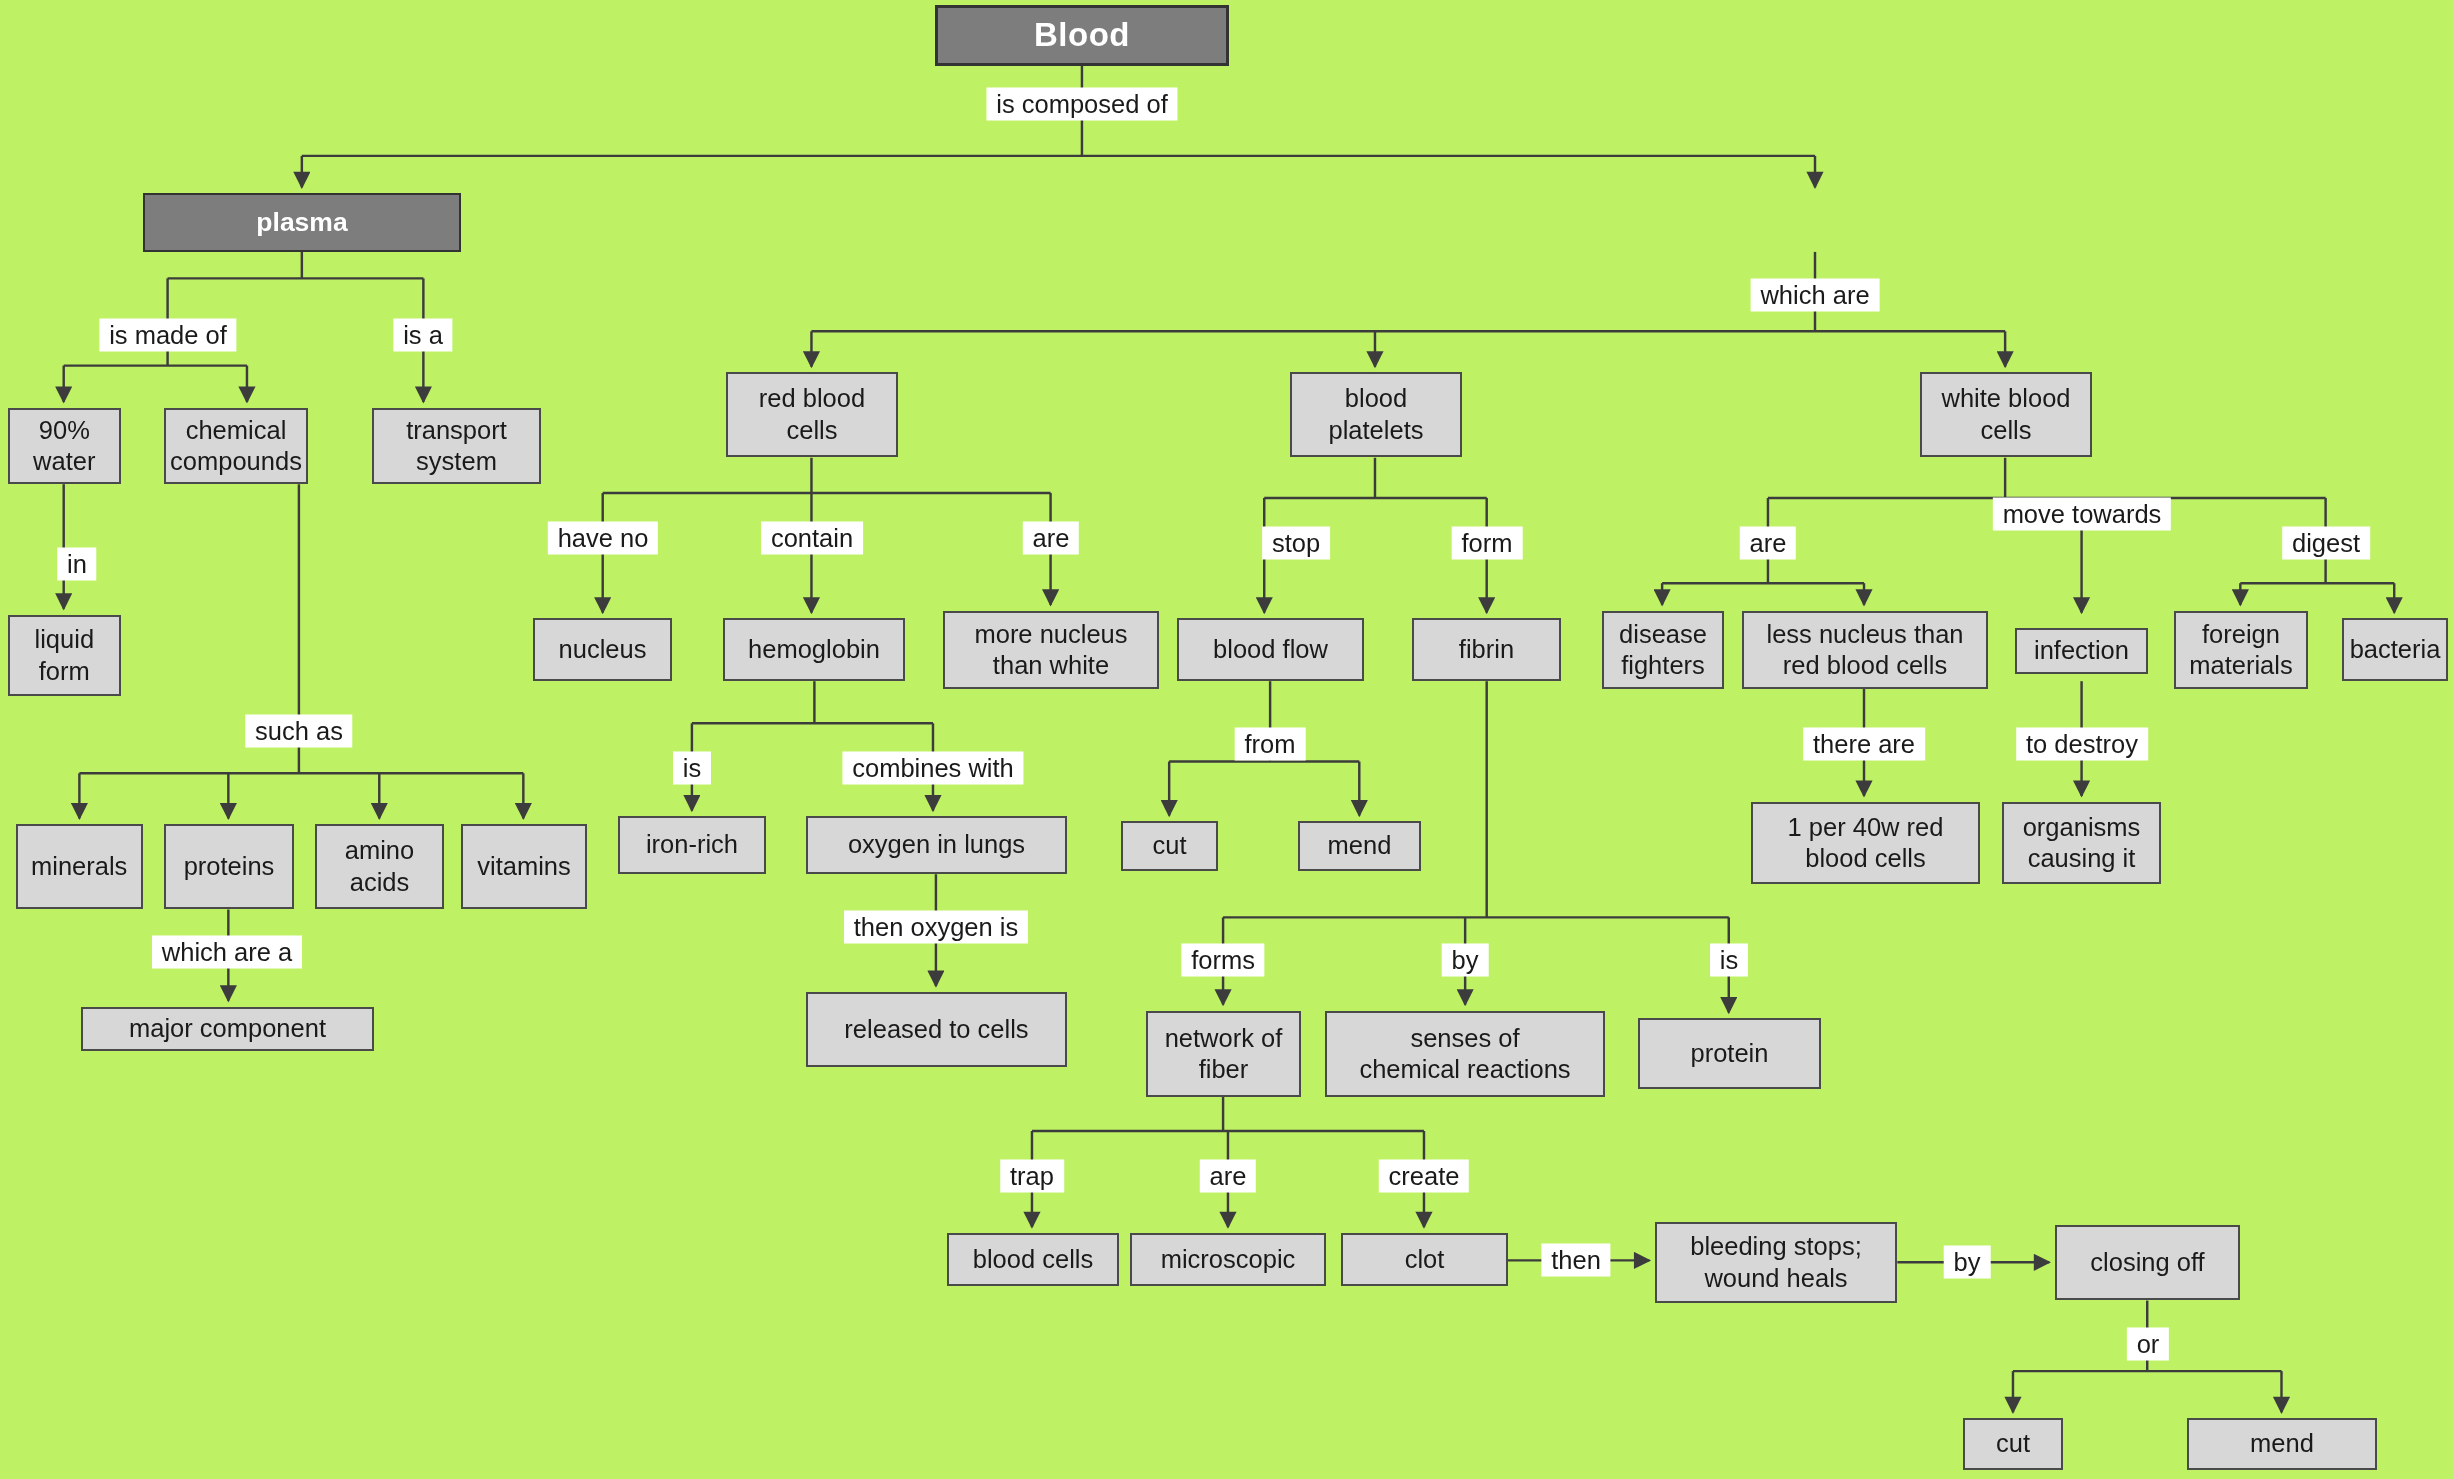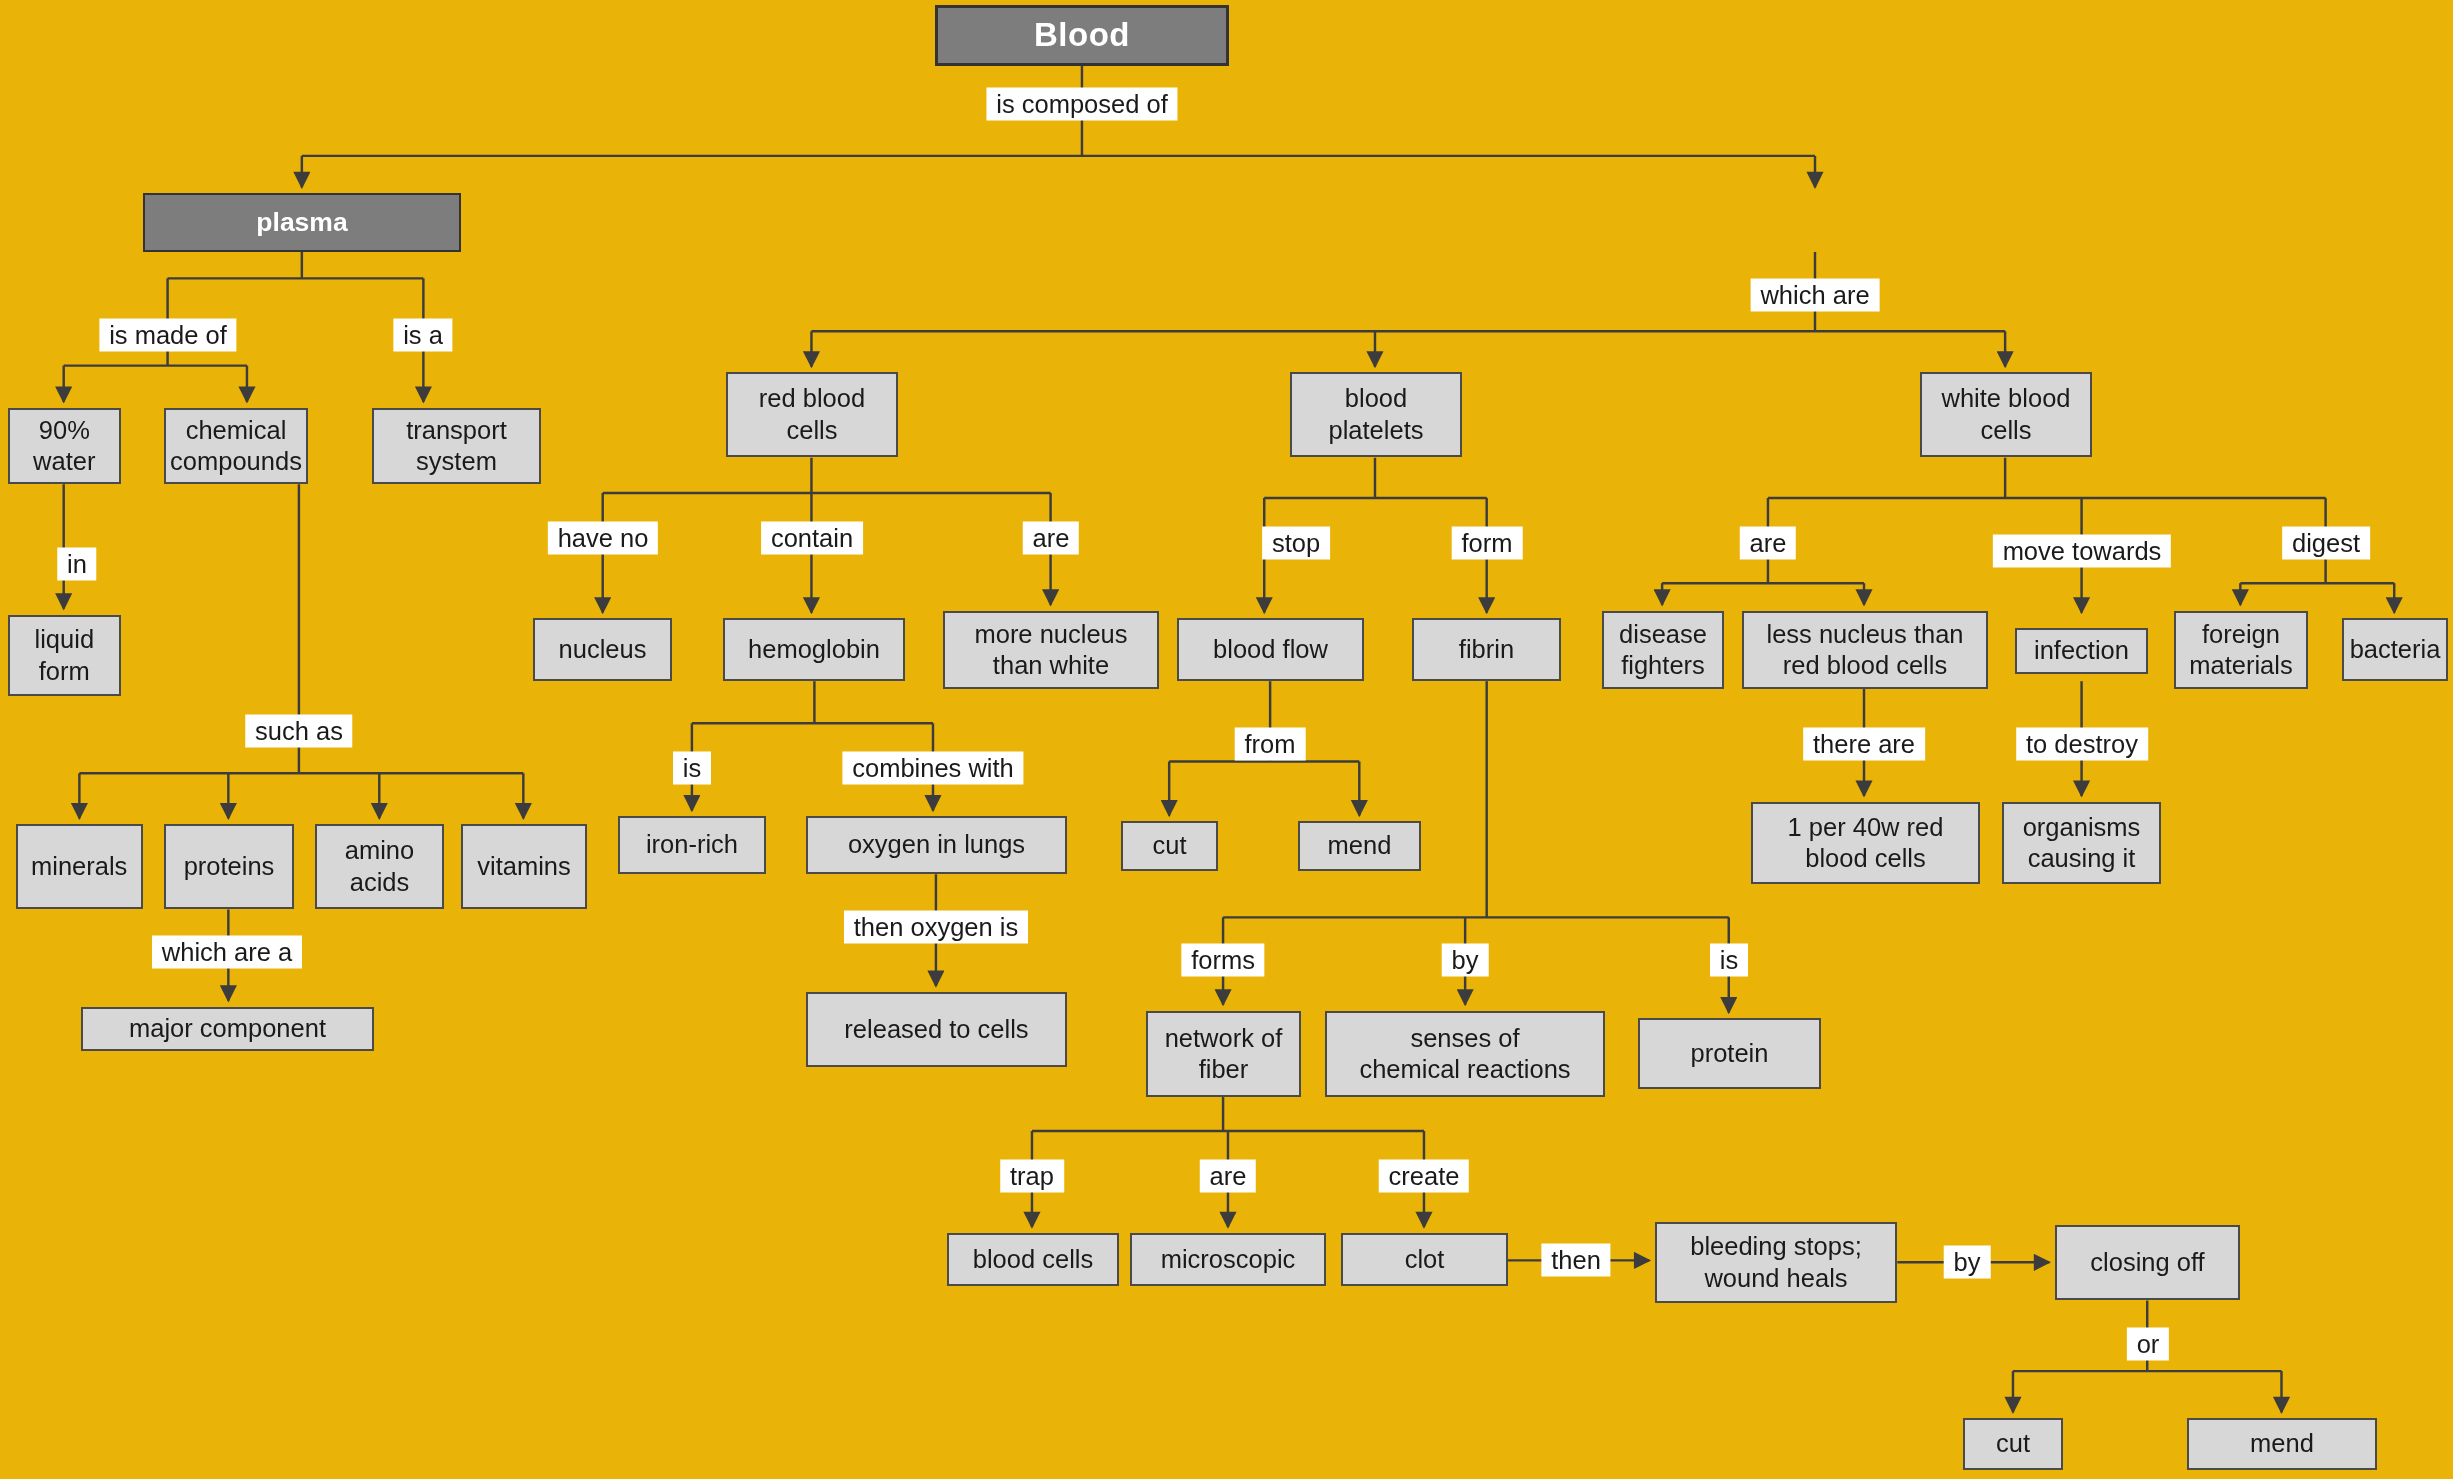--- a/index.html
+++ b/index.html
@@ -42,21 +42,21 @@
     background:#ffffff;
     padding:2px 9.8px;
     font-size:25.5px;
     color:var(--text,#1a1a1a);
     white-space:nowrap;
   }
 </style>
 </head>
 <body>
 
-<div id="canvas" style="background: #eab308;">
+<div id="canvas" style="background: #bef264;">
   <svg id="edges" xmlns="http://www.w3.org/2000/svg" viewBox="0 0 2503 1509" width="2453" height="1479">
     <defs>
       <marker id="arrow" viewBox="0 0 10 10" refX="9" refY="5" markerWidth="8" markerHeight="7" orient="auto">
         <path id="arrow-head" d="M0,0 L10,5 L0,10 z" fill="#3c3c3c"></path>
       </marker>
     </defs>
   <polyline points="1104,67 1104,159" fill="none" stroke="#3c3c3c" stroke-width="2.5"></polyline>
       <polyline points="308,159 1852,159" fill="none" stroke="#3c3c3c" stroke-width="2.5"></polyline>
       <polyline points="308,159 308,191" fill="none" stroke="#3c3c3c" stroke-width="2.5" marker-end="url(#arrow)"></polyline>
       <polyline points="1852,159 1852,191" fill="none" stroke="#3c3c3c" stroke-width="2.5" marker-end="url(#arrow)"></polyline>
@@ -205,18 +205,18 @@
     <div class="edge-label" style="left: 1223px; top: 960px;">forms</div>
     <div class="edge-label" style="left: 1465px; top: 960px;">by</div>
     <div class="edge-label" style="left: 1729px; top: 960px;">is</div>
     <div class="edge-label" style="left: 1032px; top: 1176px;">trap</div>
     <div class="edge-label" style="left: 1228px; top: 1176px;">are</div>
     <div class="edge-label" style="left: 1424px; top: 1176px;">create</div>
     <div class="edge-label" style="left: 1576px; top: 1260px;">then</div>
     <div class="edge-label" style="left: 1967px; top: 1262px;">by</div>
     <div class="edge-label" style="left: 2148px; top: 1344px;">or</div>
     <div class="edge-label" style="left: 1768px; top: 543px;">are</div>
-    <div class="edge-label" style="left: 2082px; top: 551px;">move towards</div>
+    <div class="edge-label" style="left: 2082px; top: 514px;">move towards</div>
     <div class="edge-label" style="left: 2326px; top: 543px;">digest</div>
     <div class="edge-label" style="left: 1864px; top: 744px;">there are</div>
     <div class="edge-label" style="left: 2082px; top: 744px;">to destroy</div>
   </div>
 
 
 </body></html>

